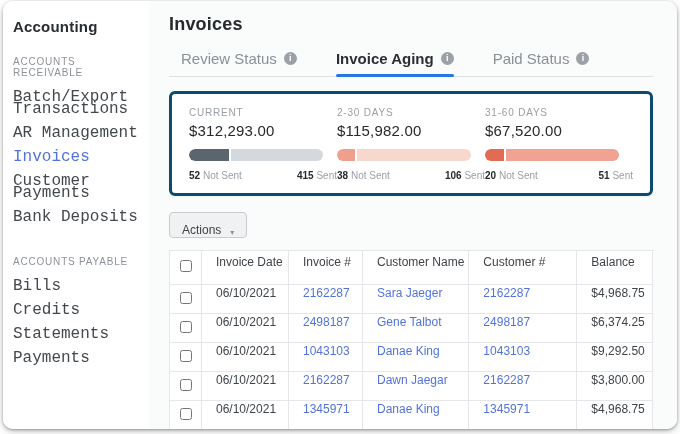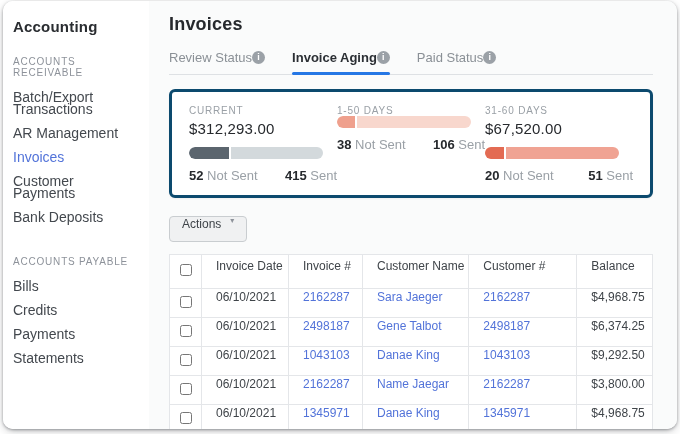--- a/index.html
+++ b/index.html
@@ -10,50 +10,50 @@
     position: absolute; left: 3px; top: 1px; width: 674px; height: 428px;
     background: #ffffff; border-radius: 10px; overflow: hidden;
     display: flex;
     box-shadow: 0 1px 3px rgba(50,54,60,.45), 0 3px 8px rgba(50,54,60,.22);
   }
 
   
   .sidebar { width: 146px; background: #ffffff; padding: 17px 10px 0 10px; flex: none; }
   .sidebar-title { font-size: 15px; font-weight: 700; color: #2a2d31; letter-spacing: .2px; margin-bottom: 21px; }
   .section-label { font-size: 10px; color: #8d929a; letter-spacing: .8px; margin-bottom: 13px; }
-  .sidebar-item { font-size: 14px; color: #43484e; margin-bottom: 12px; line-height: 12px; cursor: pointer; }
+  .sidebar-item { font-size: 16px; color: #43484e; margin-bottom: 12px; line-height: 12px; cursor: pointer; font-family: Liberation Mono, monospace; }
   .sidebar-item.active { color: #5273d9; }
   .section-gap { height: 21px; }
 
   
   .main { flex: 1; background: #fafbfb; padding: 13px 24px 0 20px; overflow: hidden; }
   .page-title { font-size: 18px; font-weight: 800; color: #26292d; letter-spacing: .2px; }
 
   .tabs { display: flex; gap: 27px; margin-top: 15px; border-bottom: 1px solid #dee1e4; }
-  .tab { position: relative; display: flex; align-items: center; padding-bottom: 9px; font-size: 13px; color: #8a9096; cursor: pointer; }
+  .tab { position: relative; display: flex; align-items: center; gap: 7px; padding-bottom: 9px; font-size: 15px; color: #8a9096; cursor: pointer; margin-left: 12px; }
   .tab.active .tab-label { color: #2b2f34; font-weight: 700; }
   .tab.active::after { content: ""; position: absolute; left: 0; right: 0; bottom: -1px; height: 3px; background: #2577e5; border-radius: 2px; }
   .info-icon { width: 13px; height: 13px; border-radius: 50%; background: #9ba1a7; color: #fff;
     font-size: 9px; font-weight: 700; line-height: 13px; text-align: center; flex: none; }
   .info-icon::after { content: "i"; }
 
   
   .summary-card { margin-top: 14px; background: #ffffff; border: 3px solid #0c4a6e; border-radius: 6px;
     box-shadow: 0 1px 2px rgba(0,0,0,.05); padding: 13px 17px 12px; display: flex; }
   .aging-group { flex: 1; }
   .aging-period { font-size: 10px; color: #9aa0a6; letter-spacing: .8px; }
   .aging-amount { font-size: 15px; font-weight: 400; color: #26292d; margin: 4px 0 10px; letter-spacing: .2px; }
   .bar { width: 134px; height: 12px; border-radius: 6px; overflow: hidden; }
   .bar-fill { height: 100%; border-radius: 6px 0 0 6px; border-right: 2px solid #ffffff; }
-  .bar-counts { width: 148px; display: flex; justify-content: space-between; margin-top: 9px; font-size: 13px; color: #9aa0a6; }
+  .bar-counts { width: 148px; display: flex; justify-content: space-between; margin-top: 9px; font-size: 10px; color: #9aa0a6; }
   .count-num { font-weight: 700; color: #26292d; }
 
   
   .actions-row { margin-top: 16px; }
-  .actions-button { display: inline-flex; align-items: flex-start; gap: 9px; height: 26px; padding: 0 12px;
+  .actions-button { display: inline-flex; align-items: flex-end; gap: 9px; height: 26px; padding: 0 12px;
     background: #f0f1f2; border: 1px solid #c9cdd0; border-radius: 4px; font-size: 12px; color: #3f4449;
     font-family: "Liberation Sans", sans-serif; cursor: pointer; }
   .caret-down-icon { font-size: 8px; color: #8d929a; line-height: 1; }
 
   
   table.invoice-table { margin-top: 12px; width: 100%; border-collapse: collapse; background: #ffffff; }
   .invoice-table th, .invoice-table td { border: 1px solid #e4e6e9; font-size: 12px; text-align: left;
     padding: 0 4px 12px 14px; white-space: nowrap; overflow: hidden; }
   .invoice-table th { height: 34px; color: #3f4449; font-weight: 500; }
   .invoice-table td { height: 29px; color: #3f4449; }
@@ -75,22 +75,22 @@
     <div class="sidebar-item">AR Management</div>
     <div class="sidebar-item active">Invoices</div>
     <div class="sidebar-item">Customer Payments</div>
     <div class="sidebar-item">Bank Deposits</div>
 
     <div class="section-gap"></div>
 
     <div class="section-label">ACCOUNTS PAYABLE</div>
     <div class="sidebar-item">Bills</div>
     <div class="sidebar-item">Credits</div>
+    <div class="sidebar-item">Statements</div>
     <div class="sidebar-item">Payments</div>
-    <div class="sidebar-item">Statements</div>
   </div>
 
   <div class="main">
     <div class="page-title">Invoices</div>
 
     <div class="tabs">
       <div class="tab">
         <span class="tab-label">Review Status</span>
         <span class="info-icon"></span>
       </div>
@@ -112,21 +112,22 @@
         <div class="bar" style="background: rgb(211, 217, 220);">
             <div class="bar-fill" style="width: 31%; background: rgb(91, 101, 110);"></div>
           </div>
         <div class="bar-counts">
           <span><span class="count-num">52</span> <span>Not Sent</span></span>
           <span><span class="count-num">415</span> <span>Sent</span></span>
         </div>
       </div>
 
       <div class="aging-group">
-        <div class="aging-period">1-50 DAYS</div>
+        <div class="aging-period">2-30 DAYS</div>
+        <div class="aging-amount">$115,982.00</div>
         <div class="bar" style="background: rgb(248, 215, 205);">
             <div class="bar-fill" style="width: 15%; background: rgb(239, 160, 141);"></div>
           </div>
         <div class="bar-counts">
           <span><span class="count-num">38</span> <span>Not Sent</span></span>
           <span><span class="count-num">106</span> <span>Sent</span></span>
         </div>
       </div>
 
       <div class="aging-group">
@@ -191,21 +192,21 @@
           <td>06/10/2021</td>
           <td><a class="cell-link">1043103</a></td>
           <td><a class="cell-link">Danae King</a></td>
           <td><a class="cell-link">1043103</a></td>
           <td>$9,292.50</td>
         </tr>
         <tr>
           <td class="cb-cell"><input type="checkbox" style=""></td>
           <td>06/10/2021</td>
           <td><a class="cell-link">2162287</a></td>
-          <td><a class="cell-link">Name Jaegar</a></td>
+          <td><a class="cell-link">Dawn Jaegar</a></td>
           <td><a class="cell-link">2162287</a></td>
           <td>$3,800.00</td>
         </tr>
         <tr>
           <td class="cb-cell"><input type="checkbox" style=""></td>
           <td>06/10/2021</td>
           <td><a class="cell-link">1345971</a></td>
           <td><a class="cell-link">Danae King</a></td>
           <td><a class="cell-link">1345971</a></td>
           <td>$4,968.75</td>

